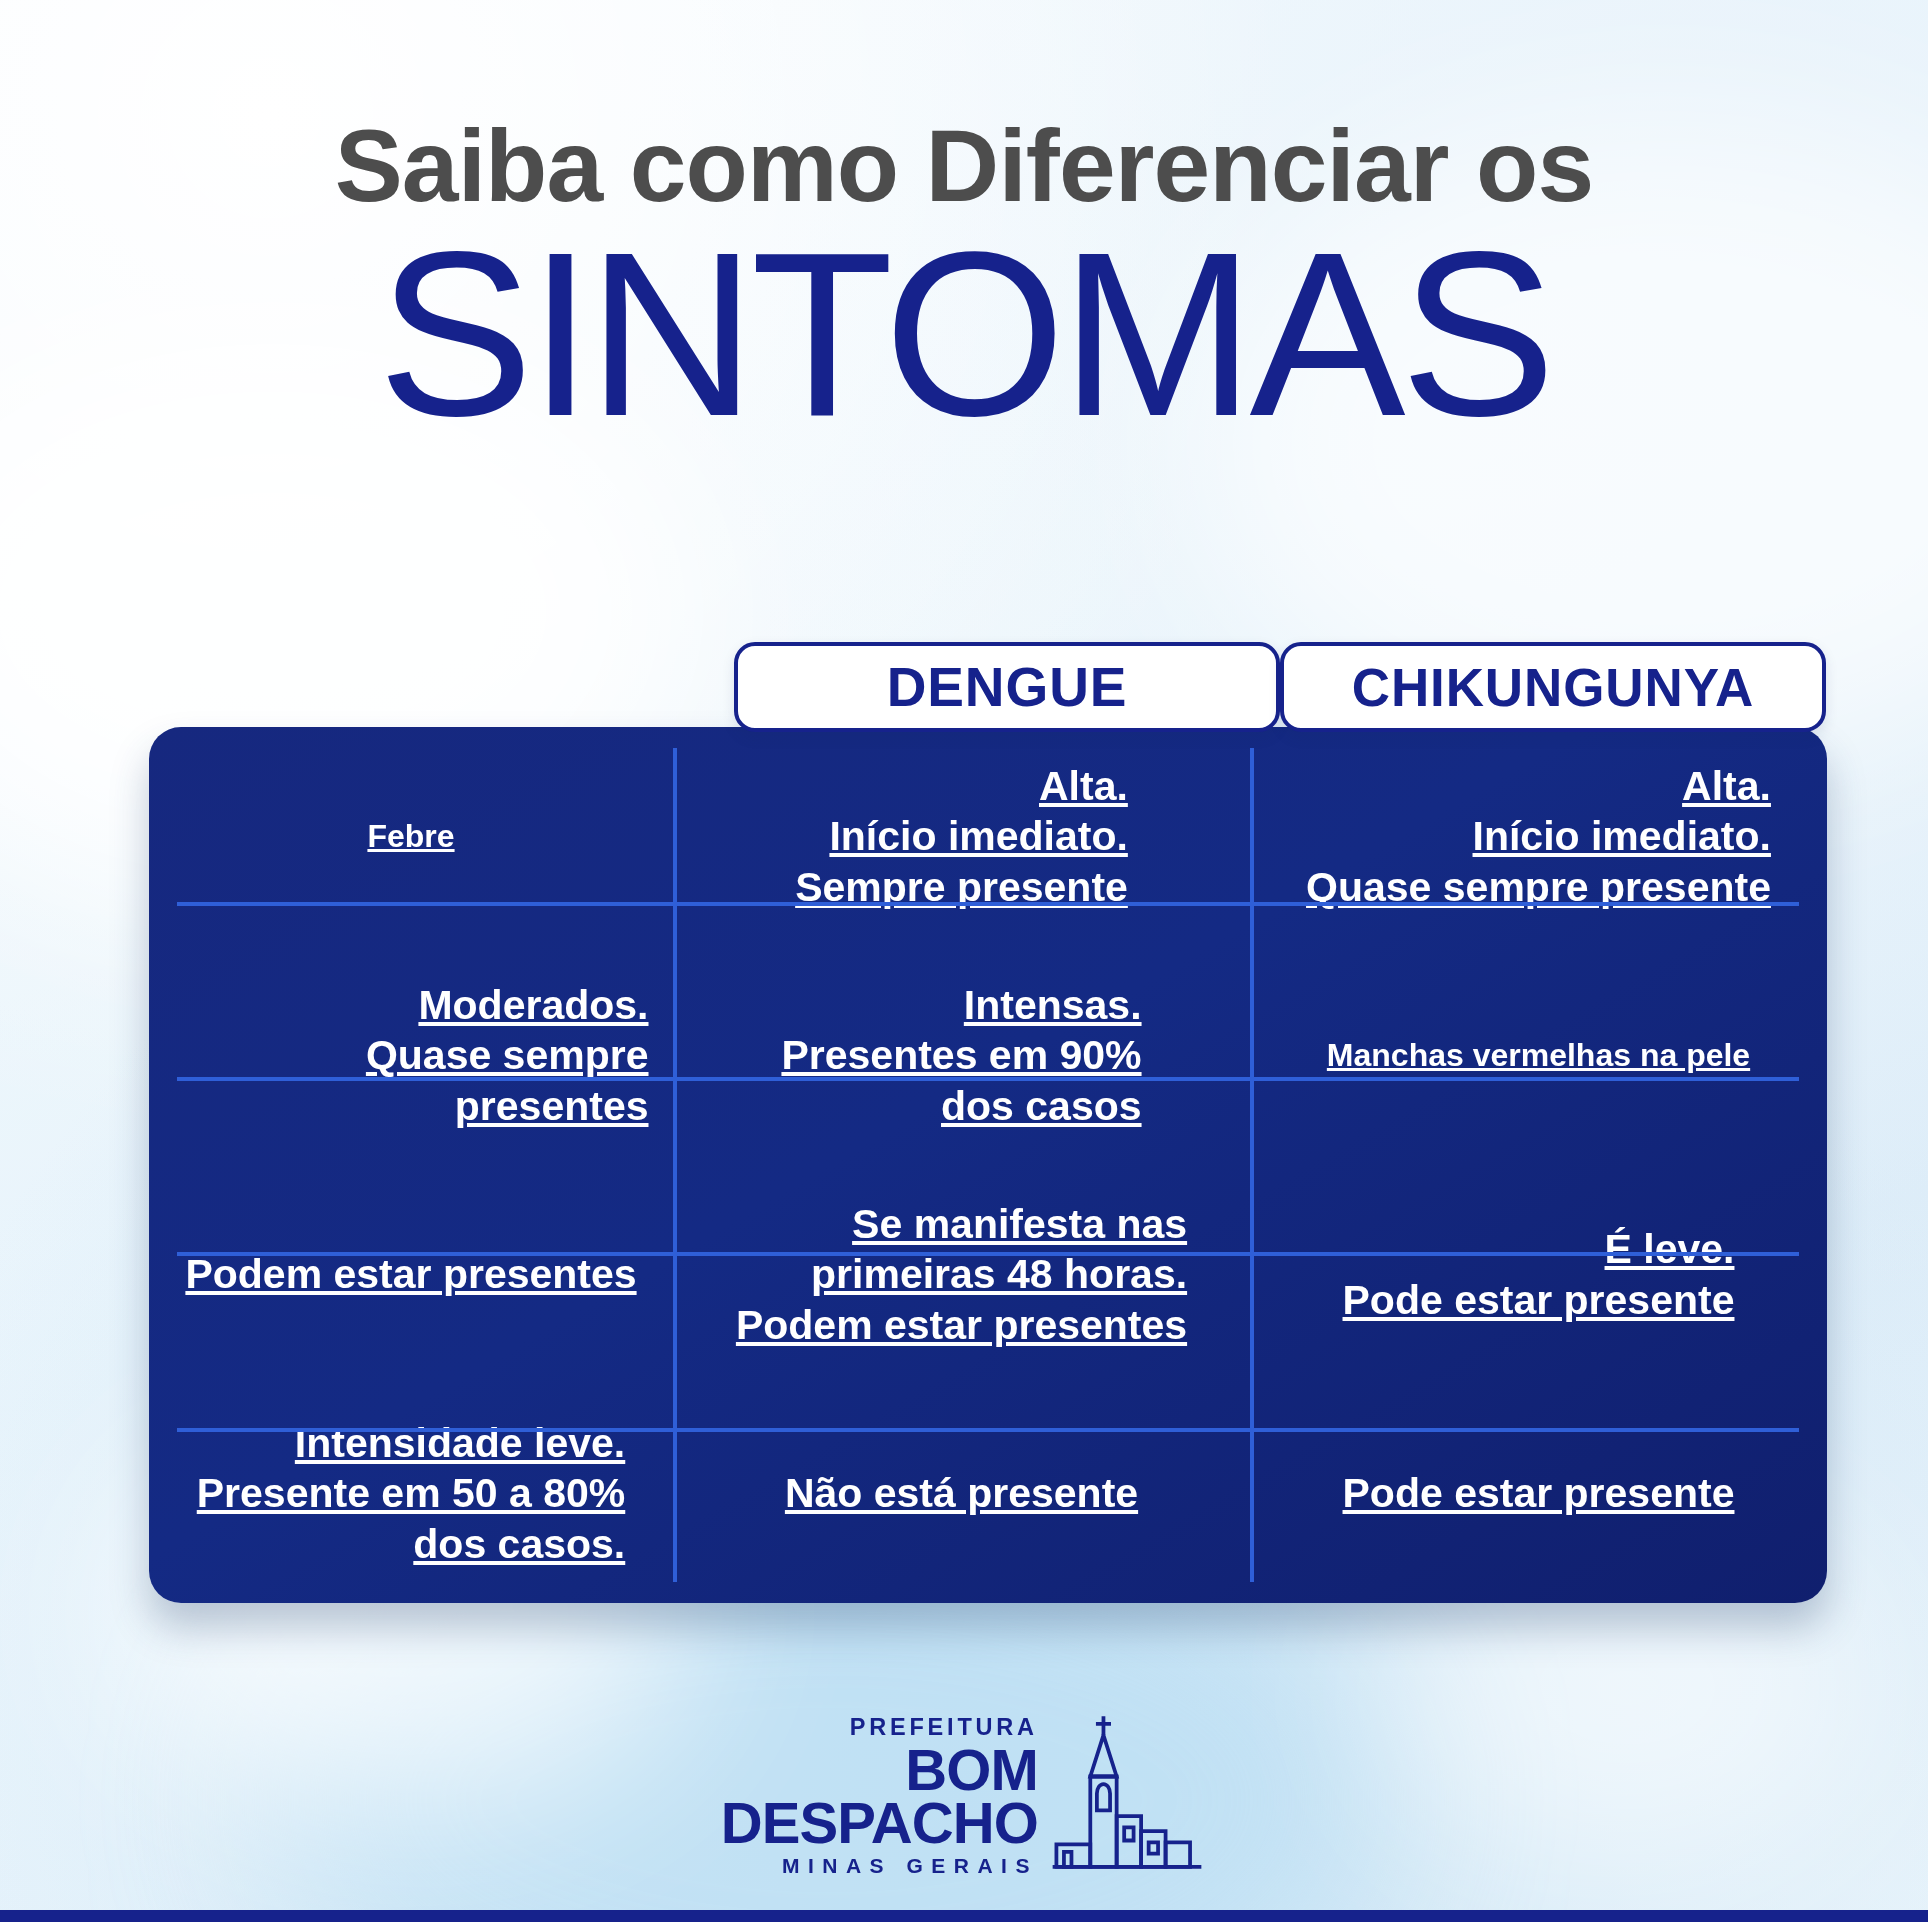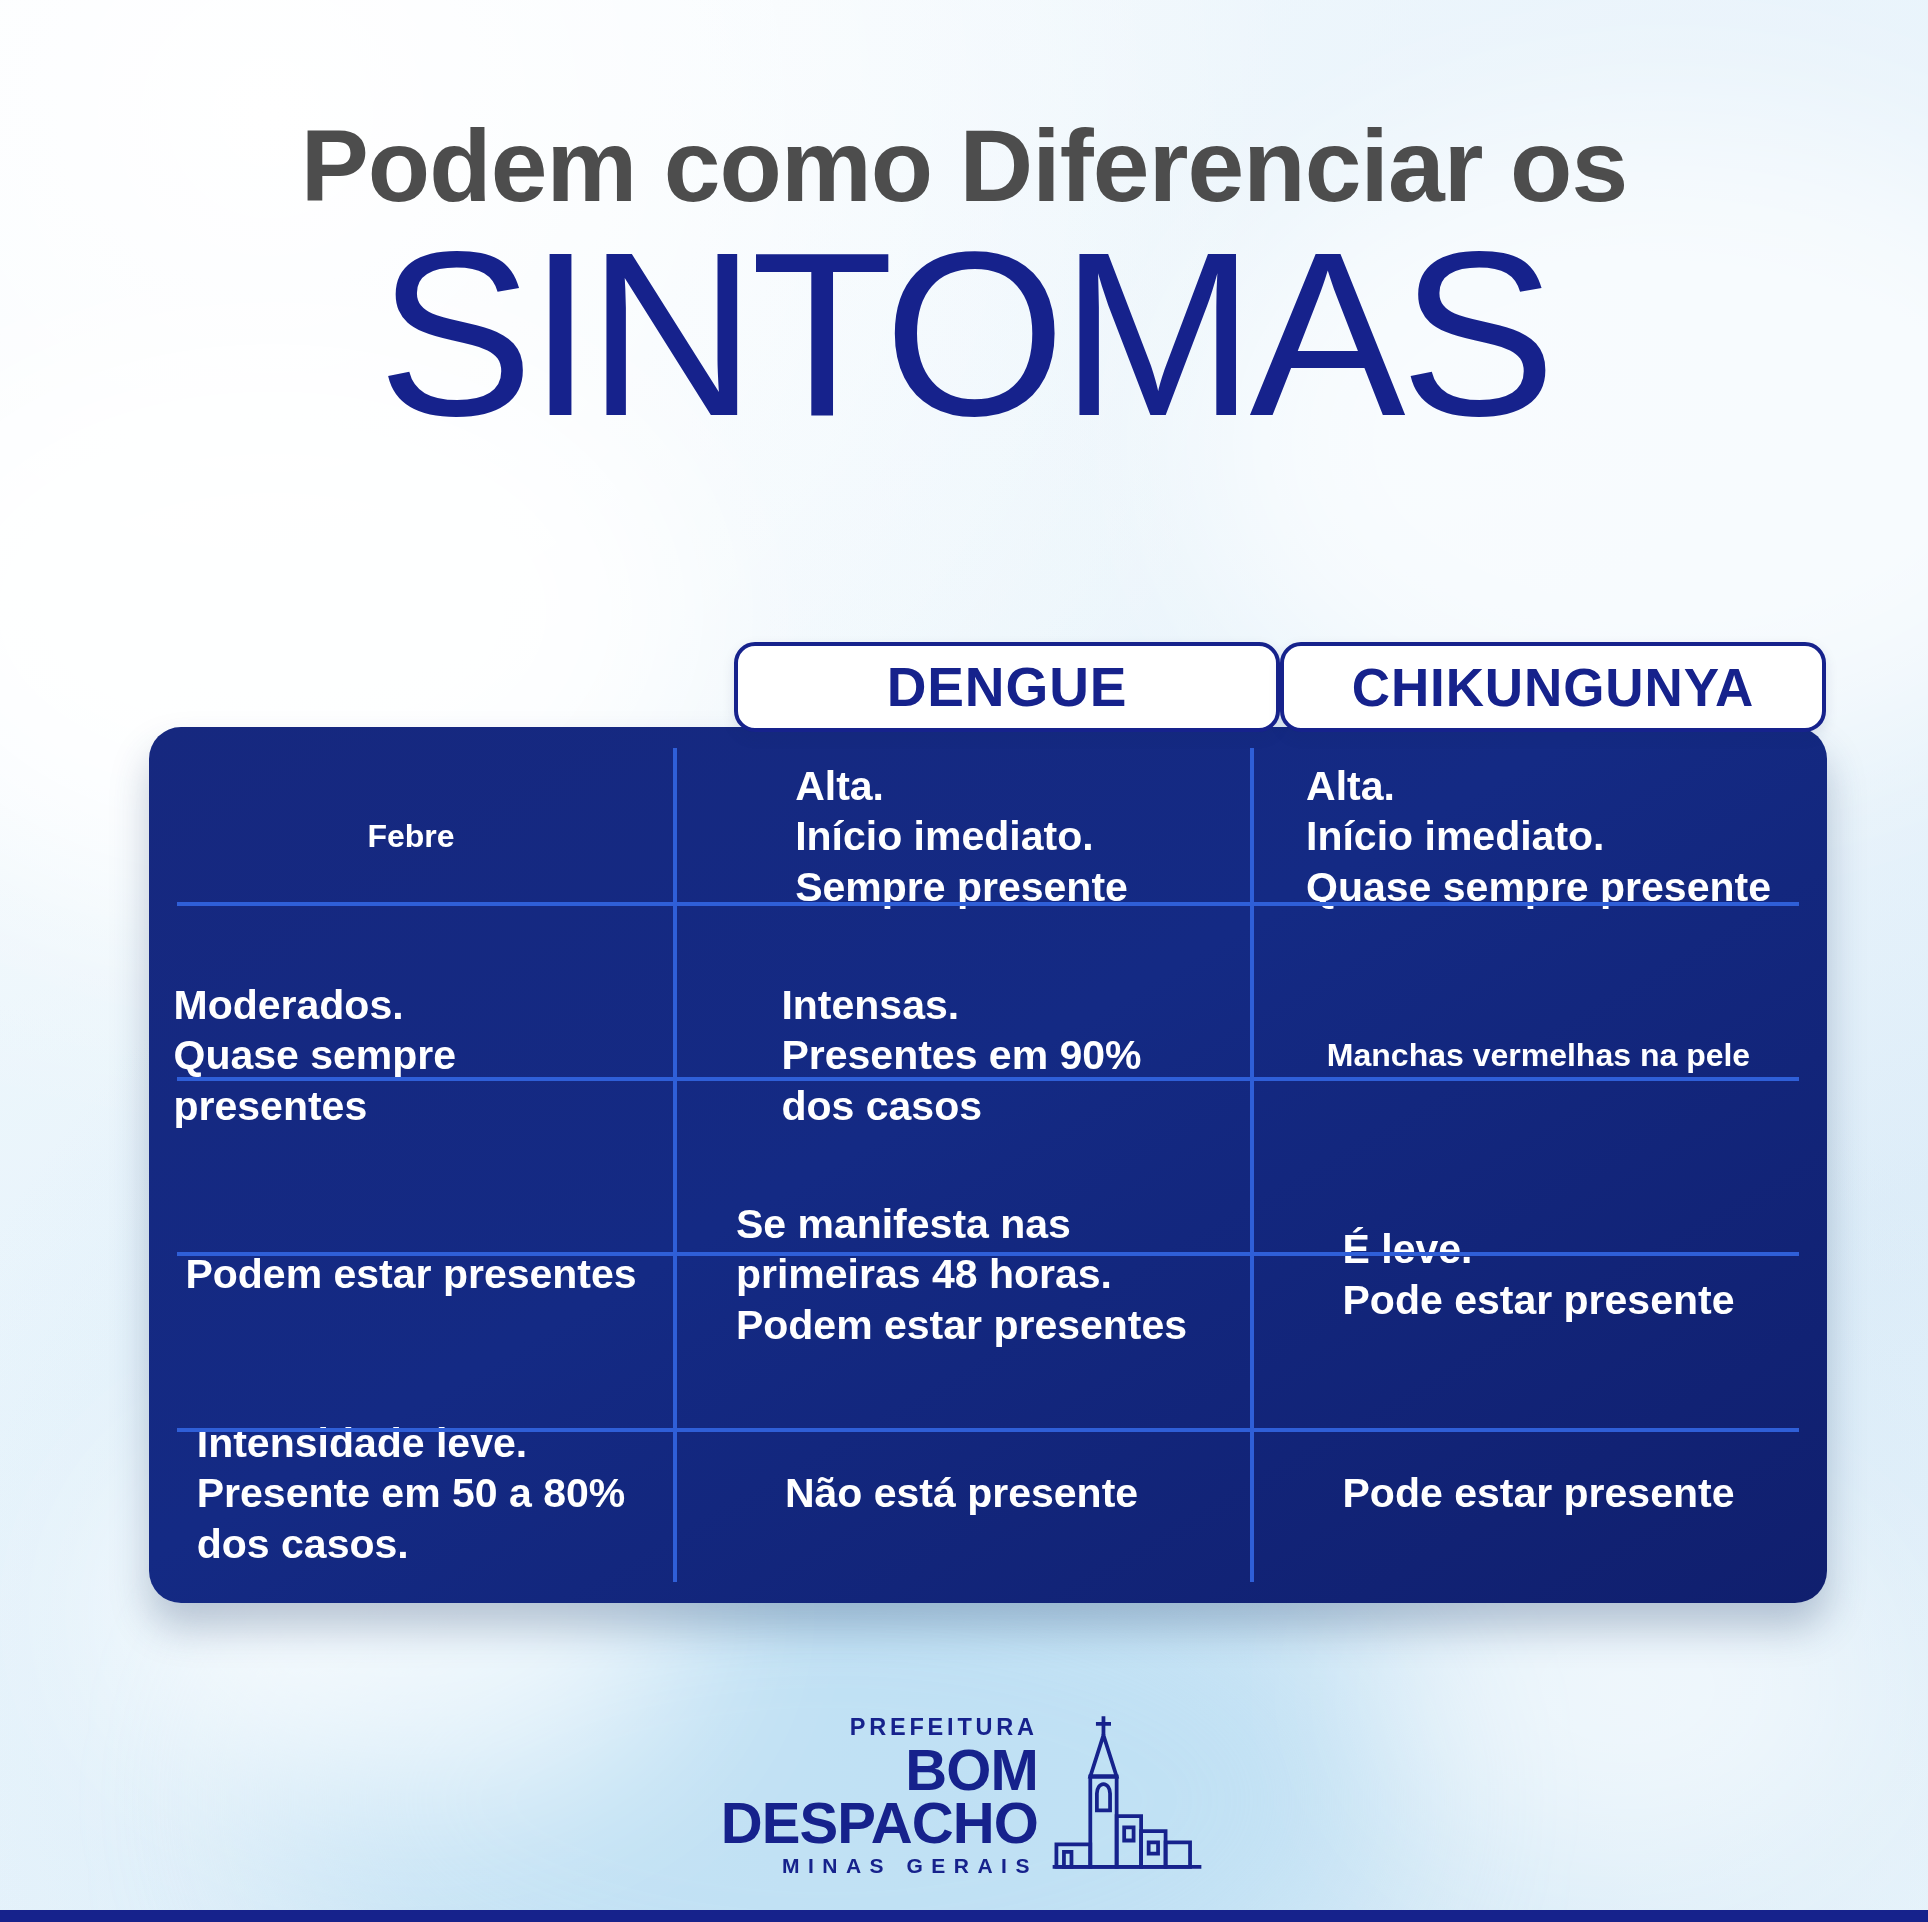--- a/index.html
+++ b/index.html
@@ -119,25 +119,26 @@
     top: 21px;
     bottom: 21px;
     width: 3.8px;
     background: #2f5fd8;
   }
 
   .cell {
     display: flex;
     align-items: center;
     justify-content: center;
-    text-align: left;
+    text-align: right;
     color: #ffffff;
     font-weight: bold;
     padding: 9.4px 24.5px;
     line-height: 1.22;
+    text-decoration: underline;
   }
   .cell.label { font-size: 32px; }
   .cell.value { font-size: 41px; }
 
   
   .logo-wrap {
     position: absolute;
     left: 0;
     bottom: 41px;
     width: 100%;
@@ -195,21 +196,21 @@
 
 <div id="poster">
 
   <div class="blob b1"></div>
   <div class="blob b2"></div>
   <div class="blob b3"></div>
   <div class="blob b4"></div>
   <div class="blob b5"></div>
 
   <div class="heading">
-    <span class="line1">Podem como Diferenciar os</span>
+    <span class="line1">Saiba como Diferenciar os</span>
     <span class="line2">SINTOMAS</span>
   </div>
 
   <div class="col-heads">
     <div class="pill dengue">DENGUE</div>
     <div class="pill chik">CHIKUNGUNYA</div>
   </div>
 
   <div class="table-card">
     <div class="grid">

